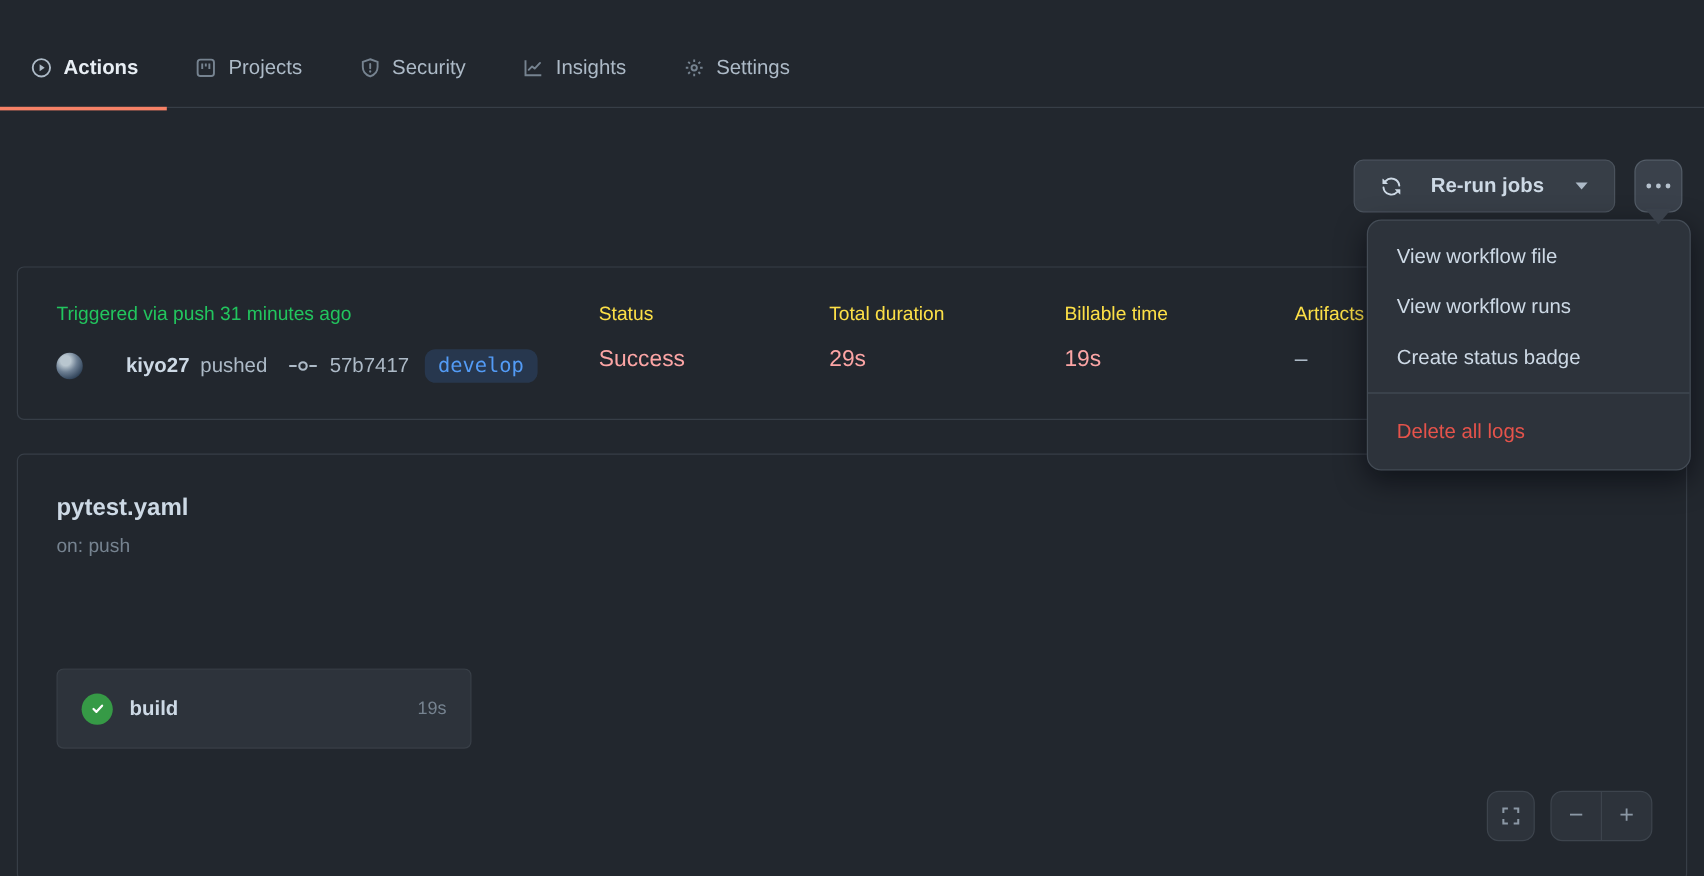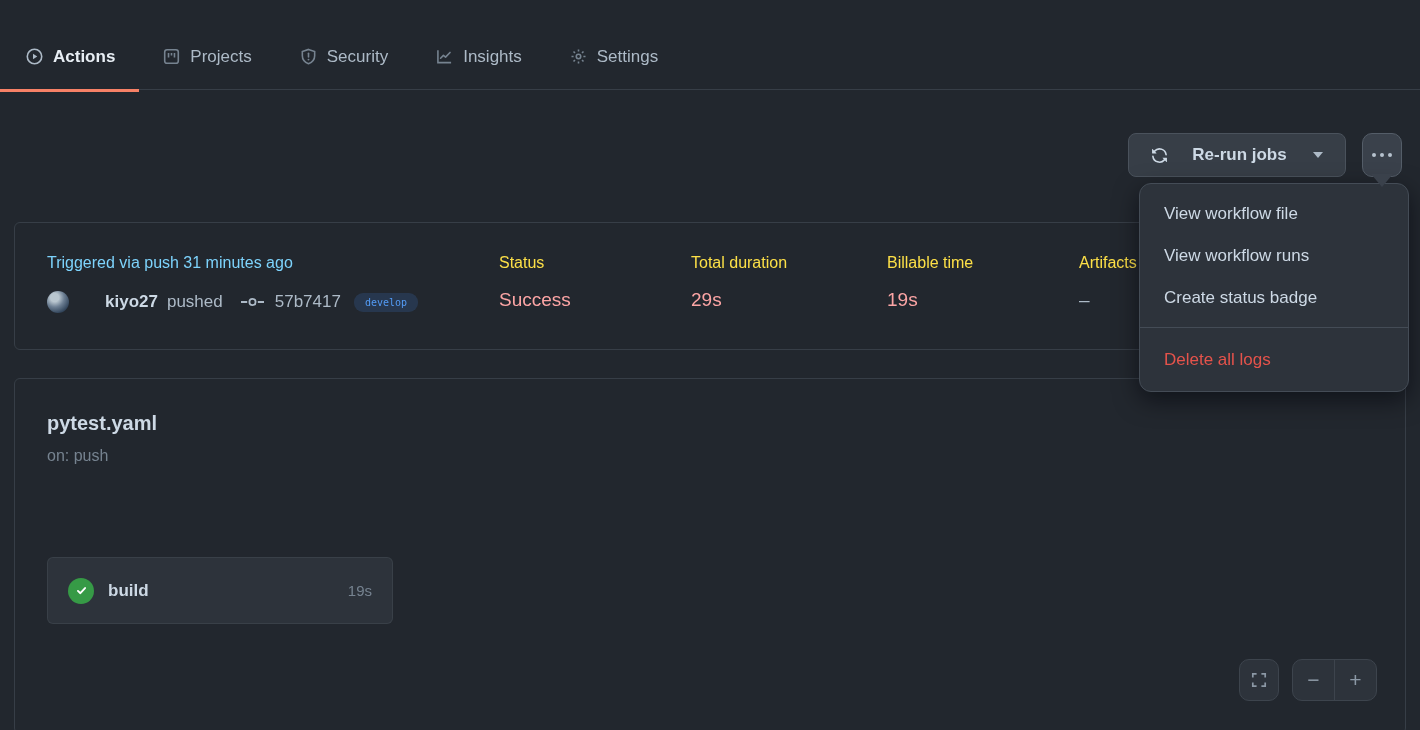--- a/index.html
+++ b/index.html
@@ -61,32 +61,32 @@
     padding:11px 24px;font-size:17px;color:#cdd9e5;cursor:pointer;
   }
   .menu-item.danger{color:#e5534b;padding-top:14px;padding-bottom:12px;}
   .menu-divider{border-top:1px solid #444c56;margin:8px 0;}
   
   .card{
     position:absolute;left:14px;right:14px;border:1px solid #373e47;border-radius:6px;
     box-sizing:border-box;background:#22272e;
   }
   .summary-card{top:222px;height:128px;}
-  .triggered{position:absolute;left:32px;top:31px;font-size:16px;color:#7dd3fc;}
+  .triggered{position:absolute;left:32px;top:31px;font-size:16px;color:#22c55e;}
   .actor-row{position:absolute;left:32px;top:68px;display:flex;align-items:center;gap:9px;font-size:17px;color:#adbac7;}
   .avatar{
     width:22px;height:22px;border-radius:50%;flex:none;
     background:radial-gradient(circle at 35% 30%,#b9c6cf 0 20%,#6d7f93 45%,#33465c 75%,#232f3d);
   }
   .actor-name{font-weight:700;color:#cdd9e5;margin-left:27px;}
   .commit-icon{display:flex;align-items:center;color:#adbac7;margin:0 1px 0 8px;}
   .commit-sha{color:#adbac7;}
   .branch-badge{
     font-family:"DejaVu Sans Mono","Liberation Mono",monospace;
-    font-size:10px;color:#539bf5;background:rgba(65,132,228,.18);
+    font-size:17px;color:#539bf5;background:rgba(65,132,228,.18);
     padding:4px 11px;border-radius:9px;margin-left:4px;
   }
   .stat{position:absolute;top:0;height:100%;}
   .stat .stat-label{position:absolute;top:31px;left:0;font-size:16px;color:#fde047;white-space:nowrap;}
   .stat .stat-value{position:absolute;top:66px;left:0;font-size:19px;font-weight:400;color:#fca5a5;white-space:nowrap;}
   .stat-0{left:484px;} .stat-1{left:676px;} .stat-2{left:872px;} .stat-3{left:1064px;}
   .stat-3 .stat-value{font-weight:400;color:#adbac7;}
   
   .workflow-card{top:378px;bottom:-4px;}
   .wf-title{position:absolute;left:32px;top:33px;font-size:20px;font-weight:700;color:#cdd9e5;}

